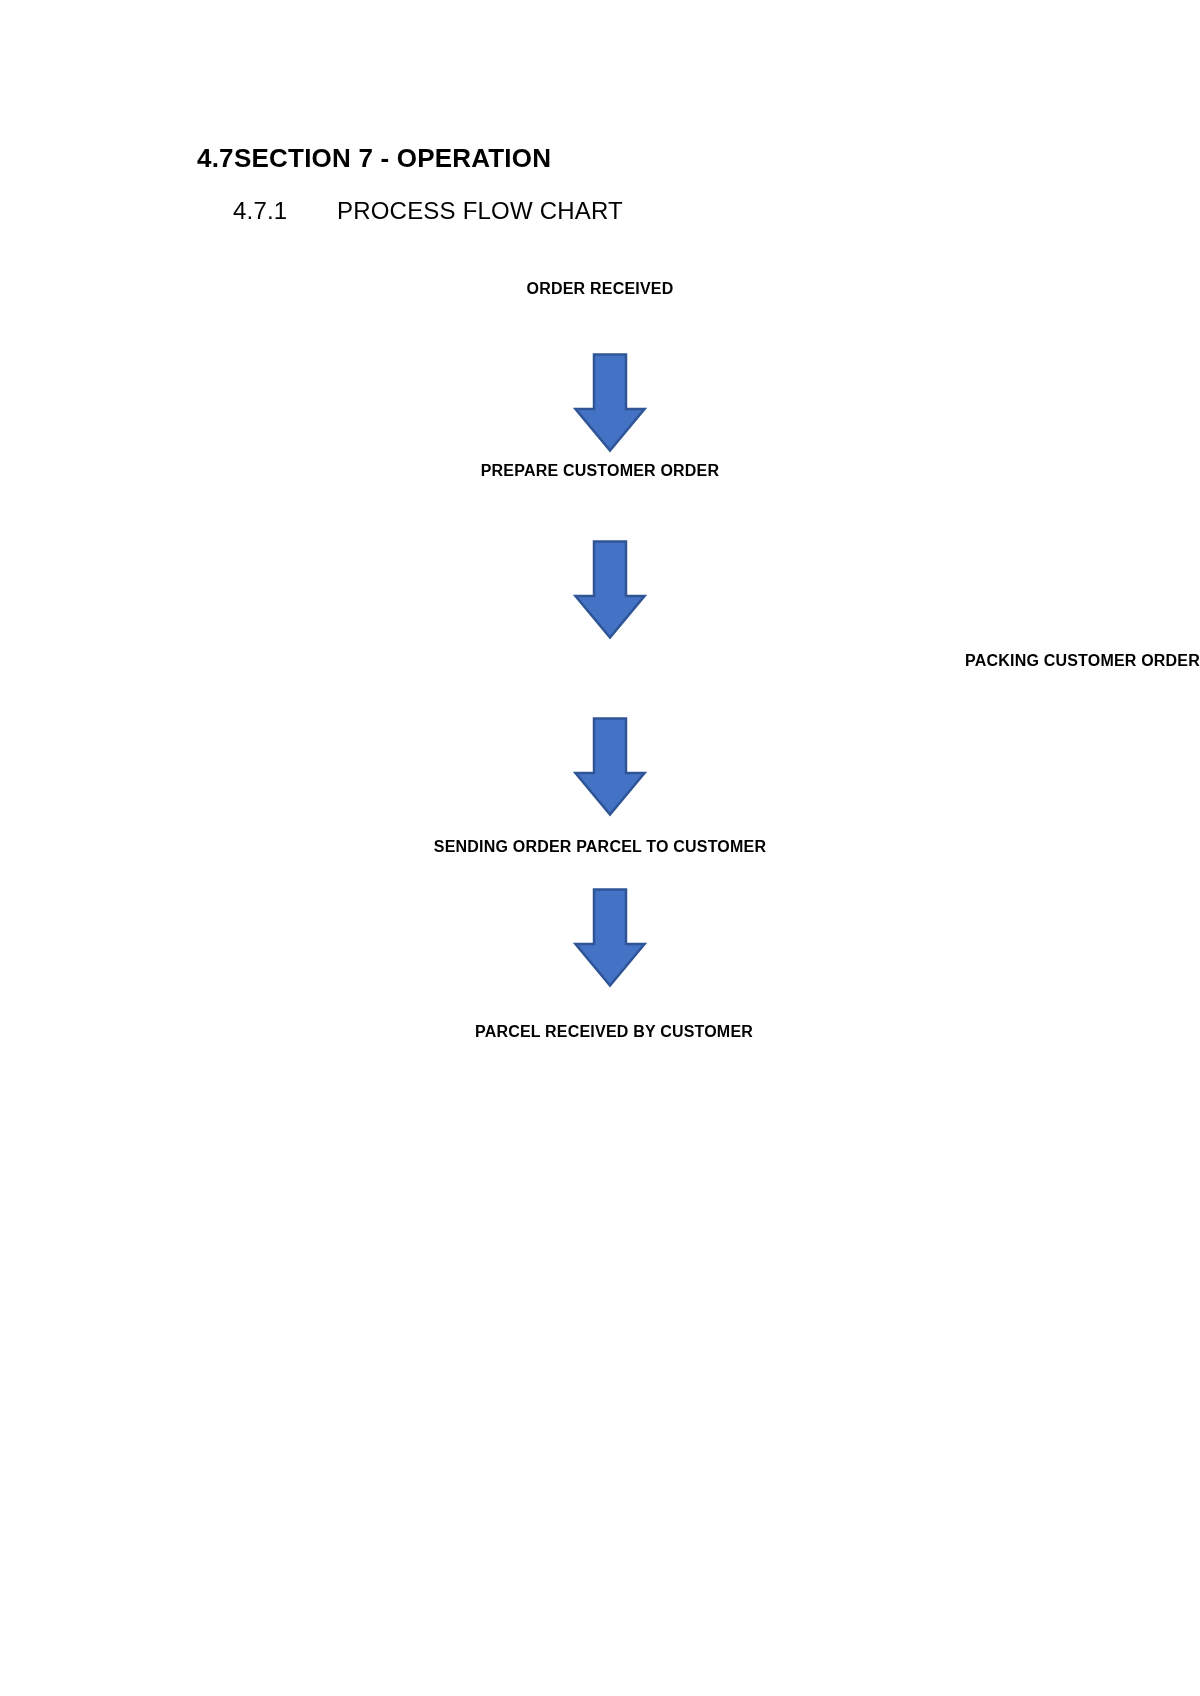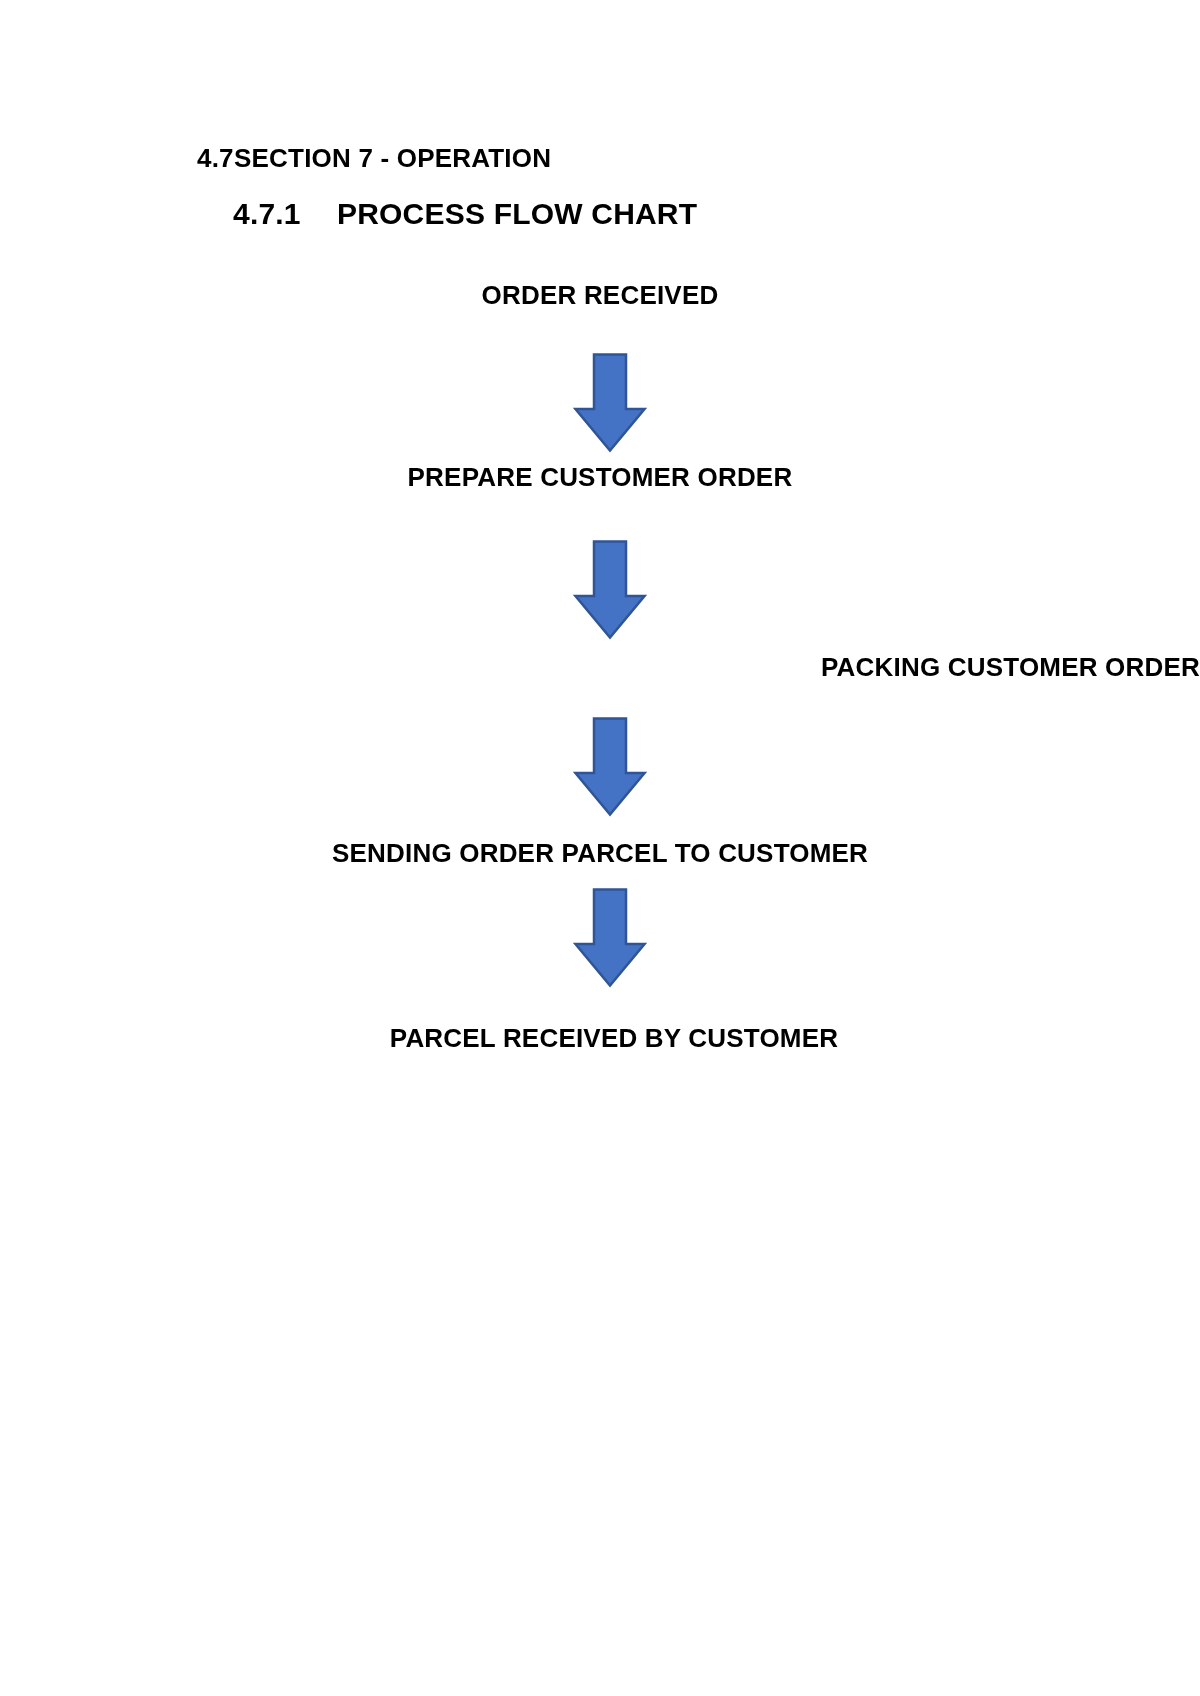--- a/index.html
+++ b/index.html
@@ -25,35 +25,35 @@
     white-space: nowrap;
   }
   .heading .h-num {
     display: inline-block;
     width: 37px;
   }
   .subheading {
     position: absolute;
     left: 233px;
     top: 197px;
-    font-size: 30px;
-    font-weight: bold;
+    font-size: 24px;
+    font-weight: normal;
     letter-spacing: 0.2px;
     white-space: nowrap;
   }
   .subheading .h-num {
     display: inline-block;
     width: 104px;
   }
   .flow-label {
     position: absolute;
     left: 0;
     width: 1200px;
     text-align: center;
-    font-size: 26px;
+    font-size: 16px;
     font-weight: bold;
     letter-spacing: 0.2px;
     white-space: nowrap;
   }
   .l1 { top: 280px; }
   .l2 { top: 462px; }
   .l3 { top: 652px; text-align: right; }
   .l4 { top: 838px; }
   .l5 { top: 1023px; padding-left: 14px; }
   .arrow {

